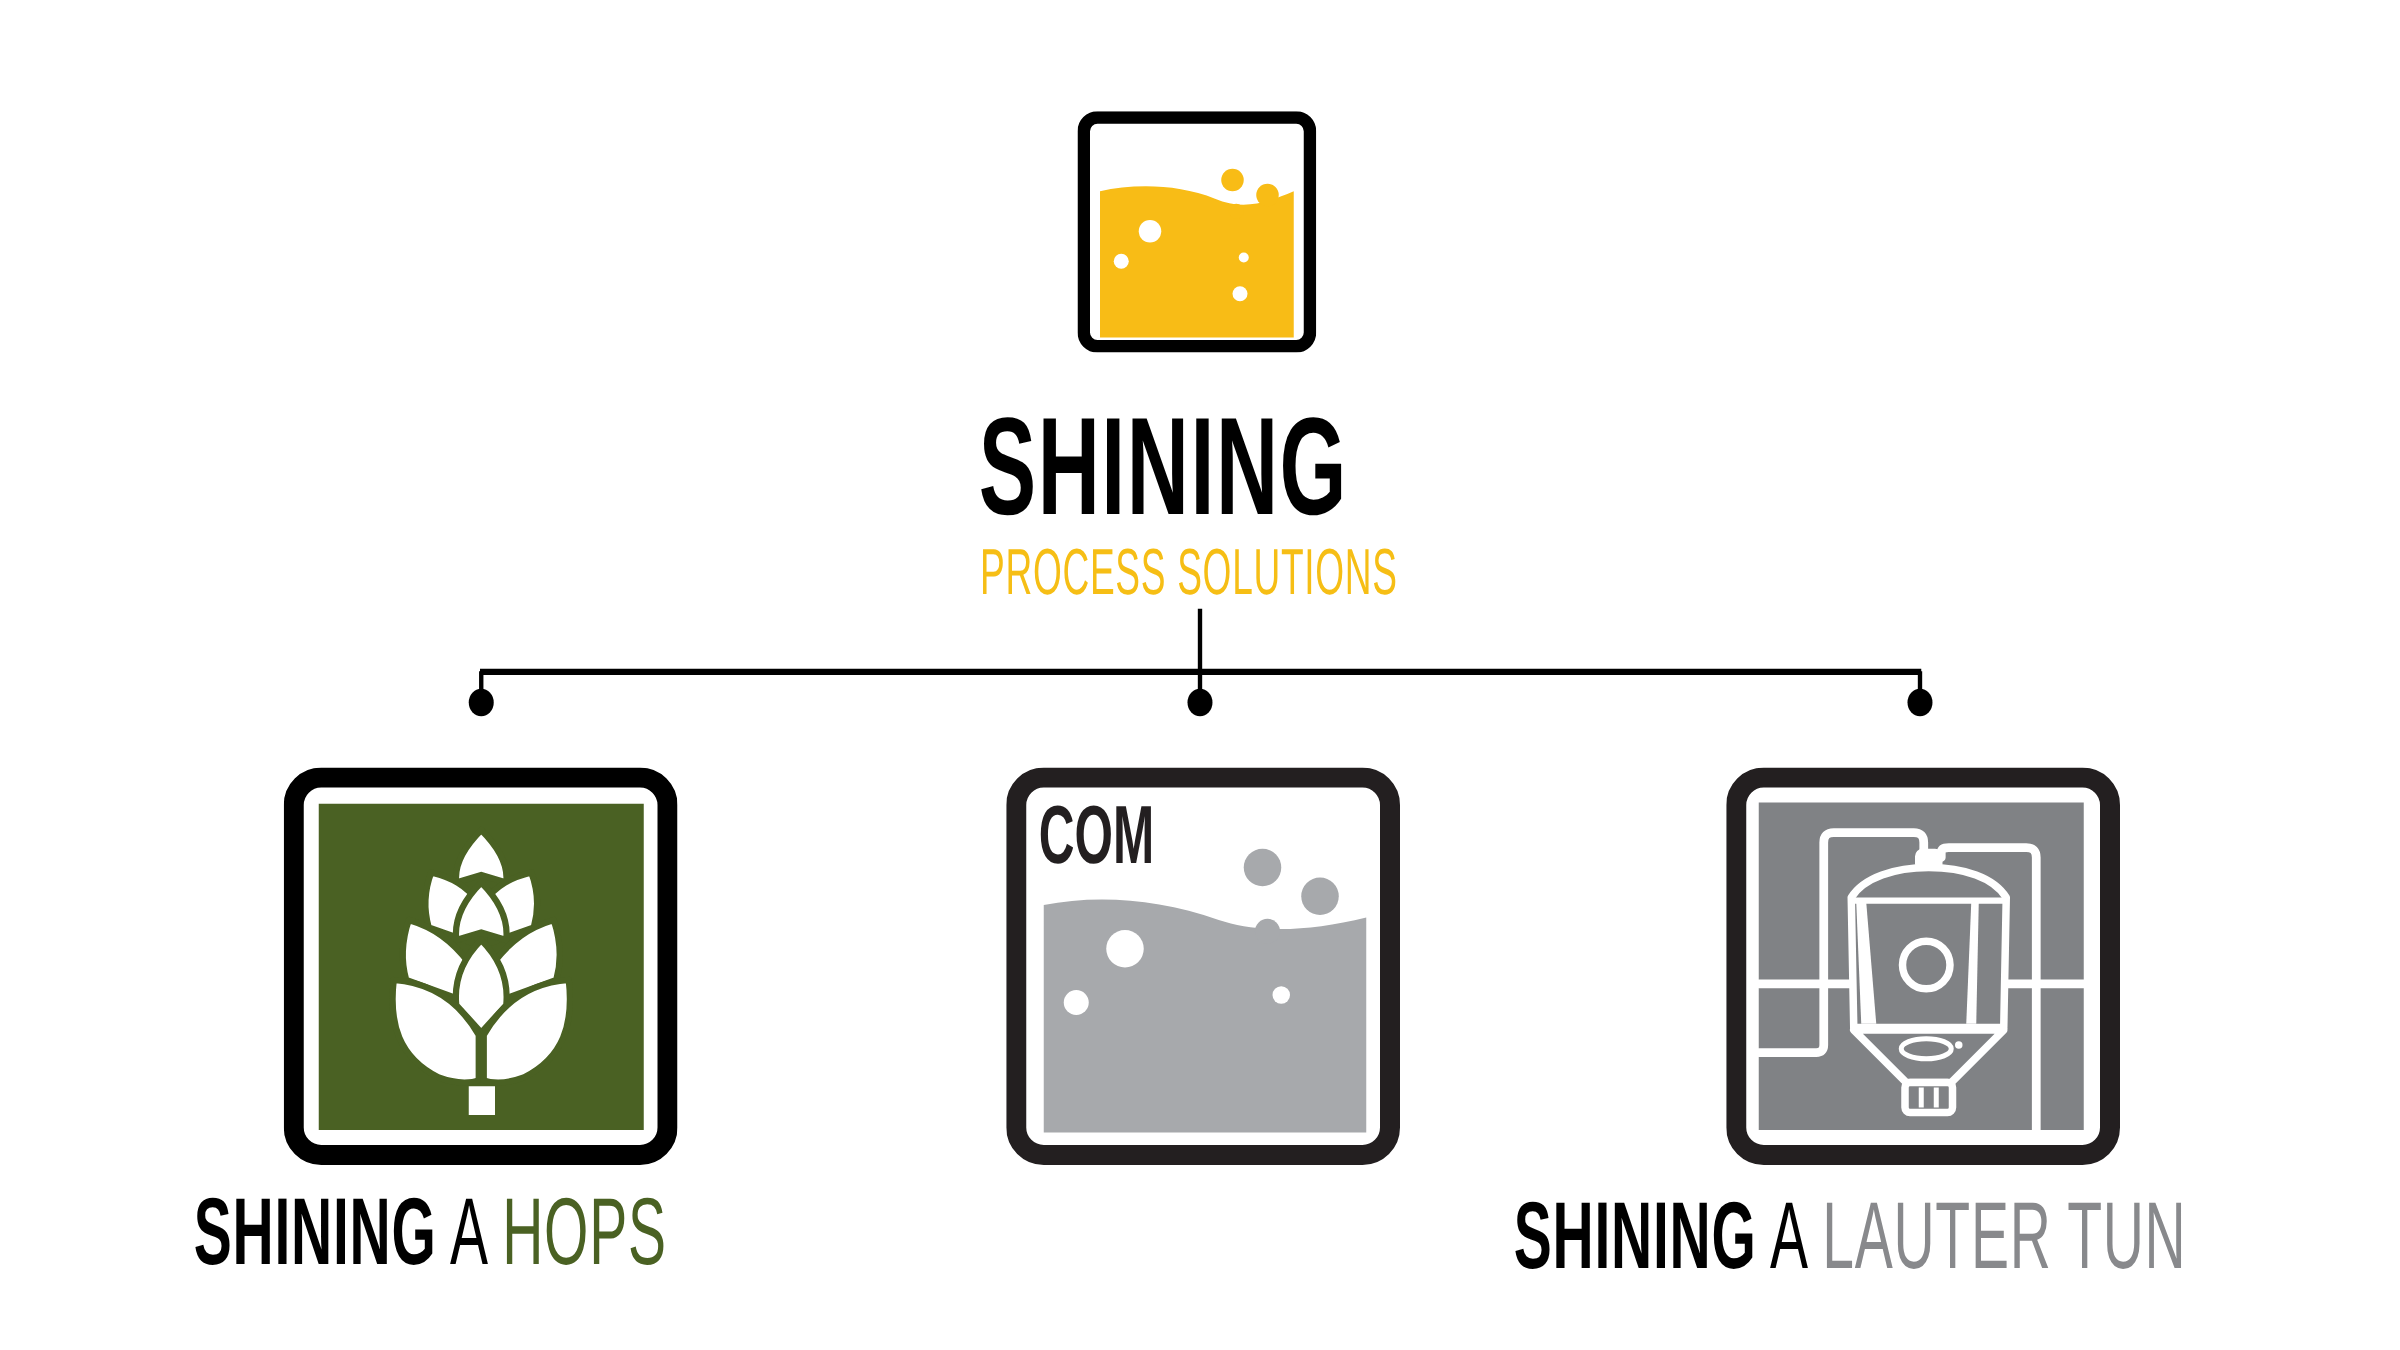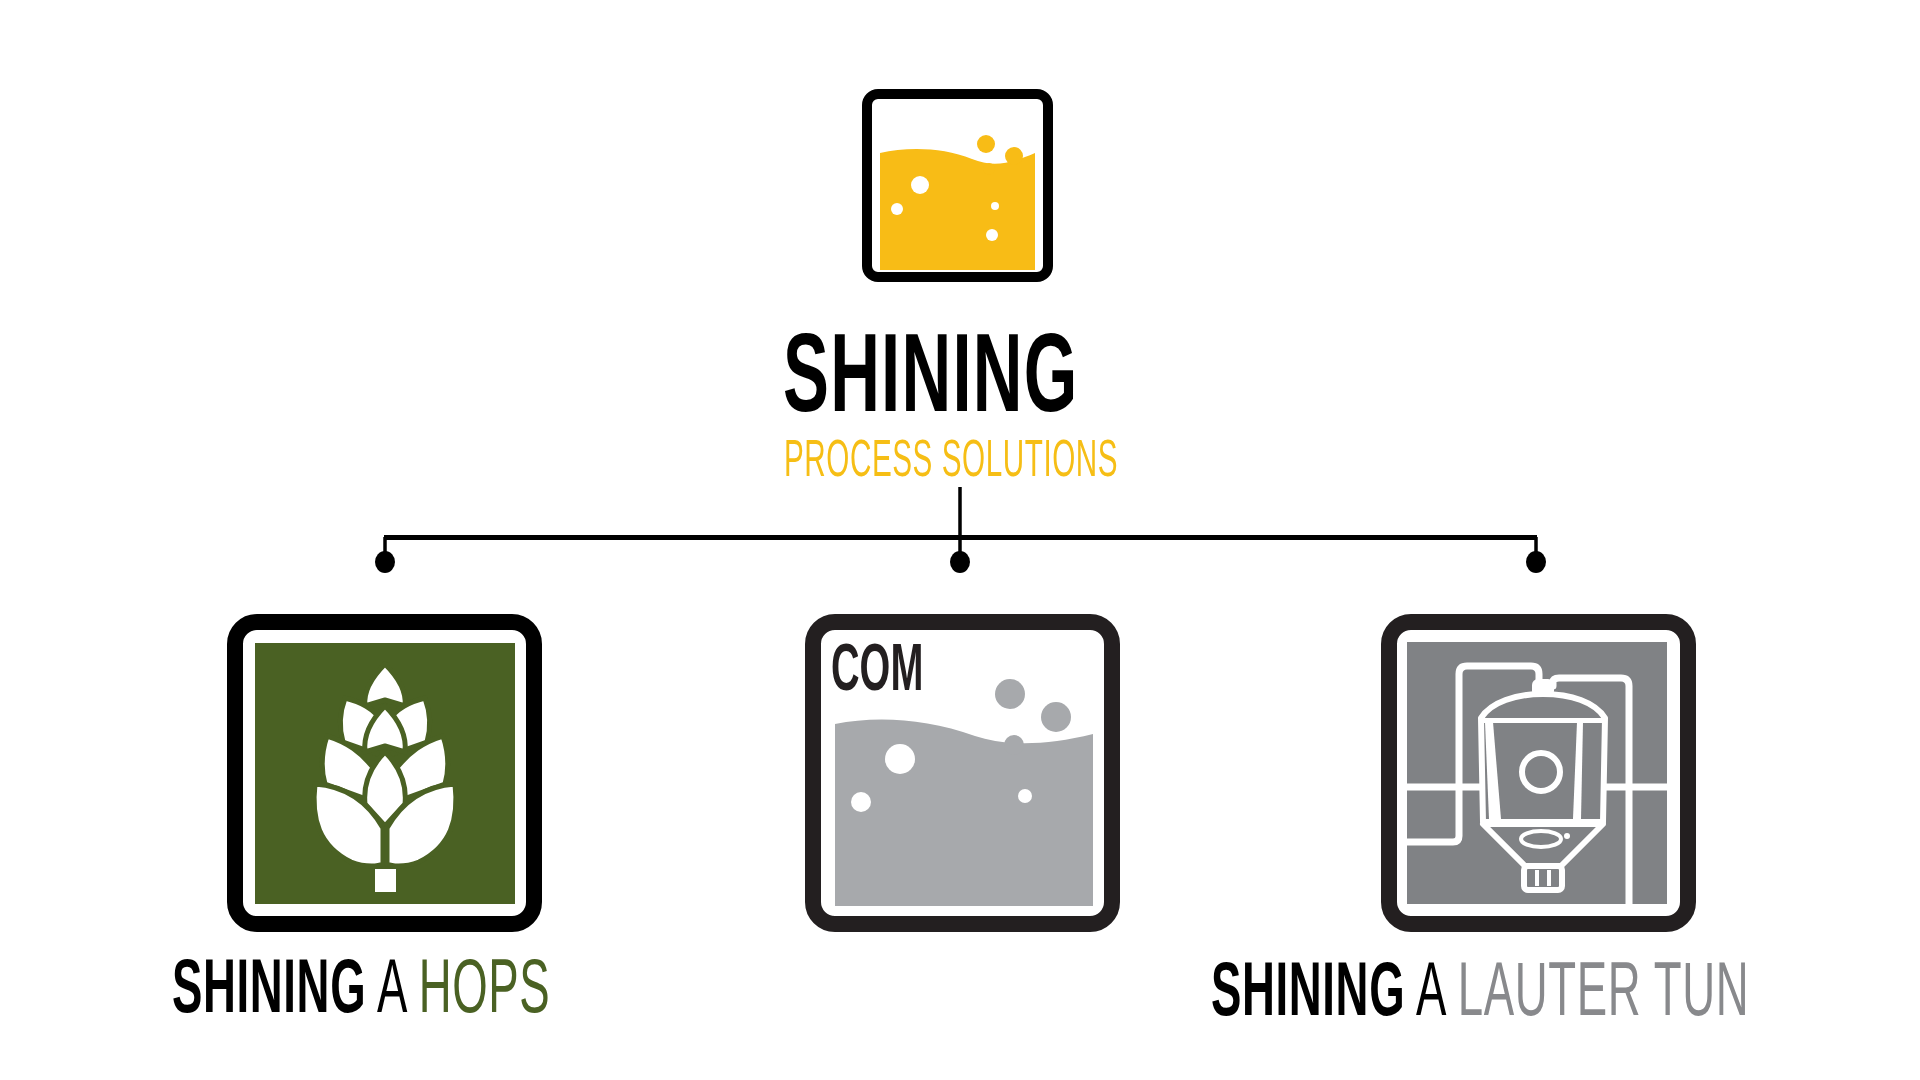--- a/index.html
+++ b/index.html
@@ -60,21 +60,21 @@
     pointer-events: none;
   }
 
   
   .tile { width: 315px; height: 318px; top: 614px; }
   .tile-hops { left: 227px; }
   .tile-combatch { left: 805px; }
   .tile-lauter { left: 1381px; }
 
   .label-hops {
-    left: 172px; top: 948px; height: 70px;
+    left: 155px; top: 948px; height: 70px;
   }
   .label-lauter {
     left: 1211px; top: 951px; height: 70px;
   }
   .label .cond {
     font-size: 76px;
     transform: scaleX(0.6);
     letter-spacing: 1px;
   }
   .label .strong { font-weight: 700; color: #000000; }

